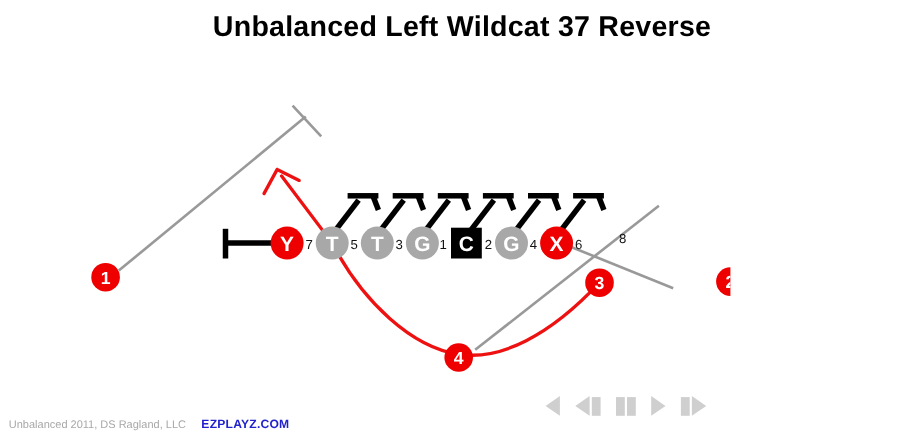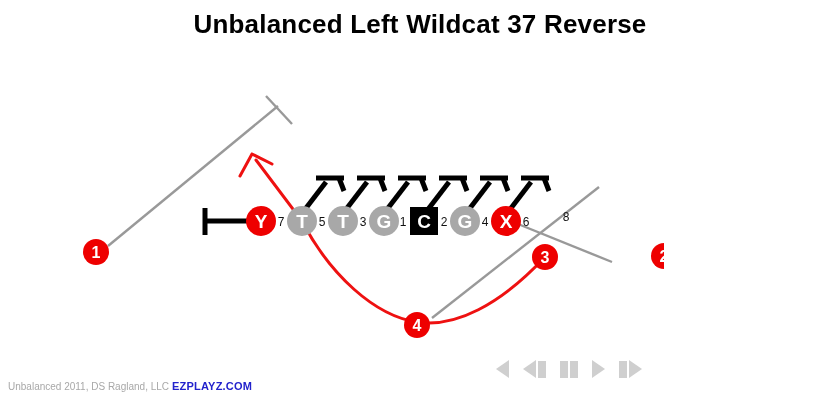--- a/index.html
+++ b/index.html
@@ -45,21 +45,21 @@
     font-family: "Liberation Sans", sans-serif;
     font-size: 10px;
     color: #a8a8a8;
     white-space: nowrap;
   }
   .footer-brand {
     font-weight: bold;
     color: #2222cc;
     font-size: 11px;
     letter-spacing: 0.2px;
-    margin-left: 3px;
+    margin-left: 14px;
   }
   #transport {
     position: absolute;
     right: 22px;
     bottom: 22px;
     display: flex;
     align-items: center;
     gap: 14px;
   }
   .tbtn {

